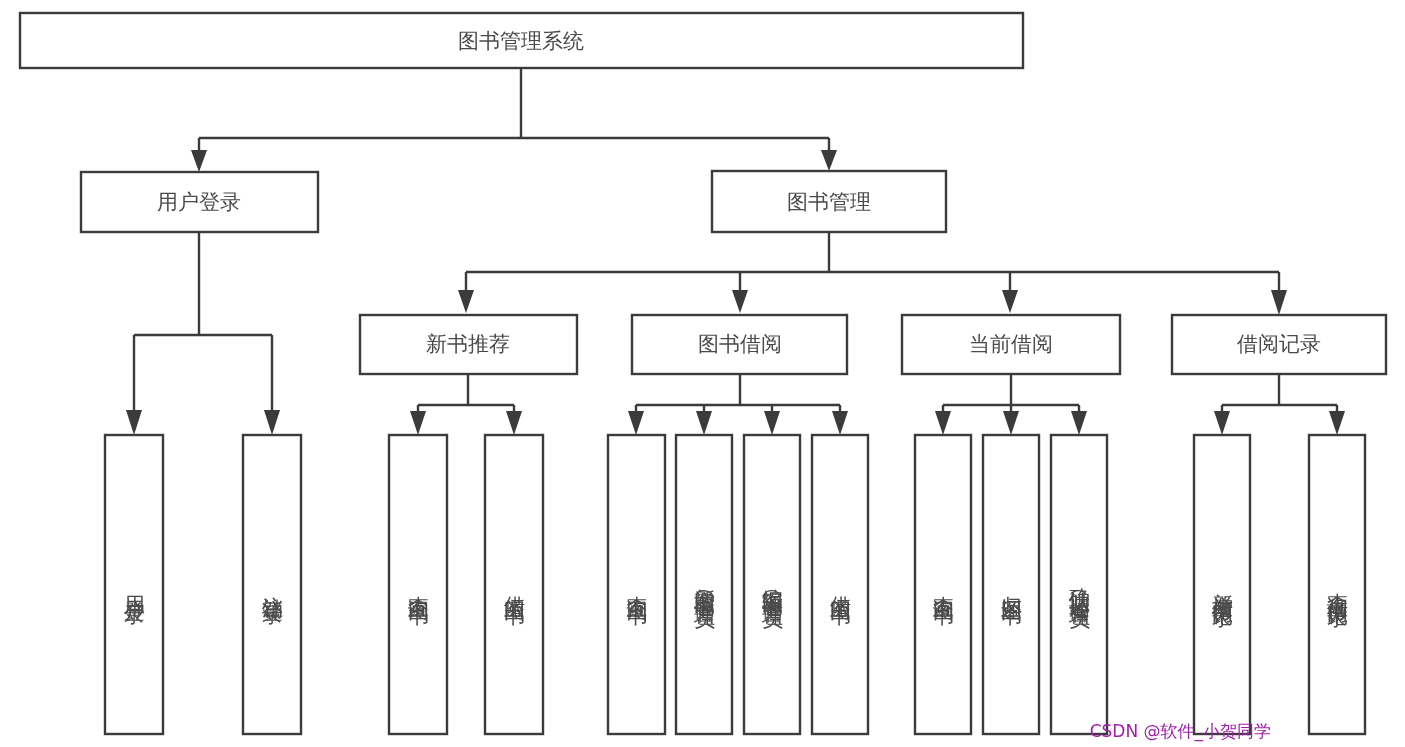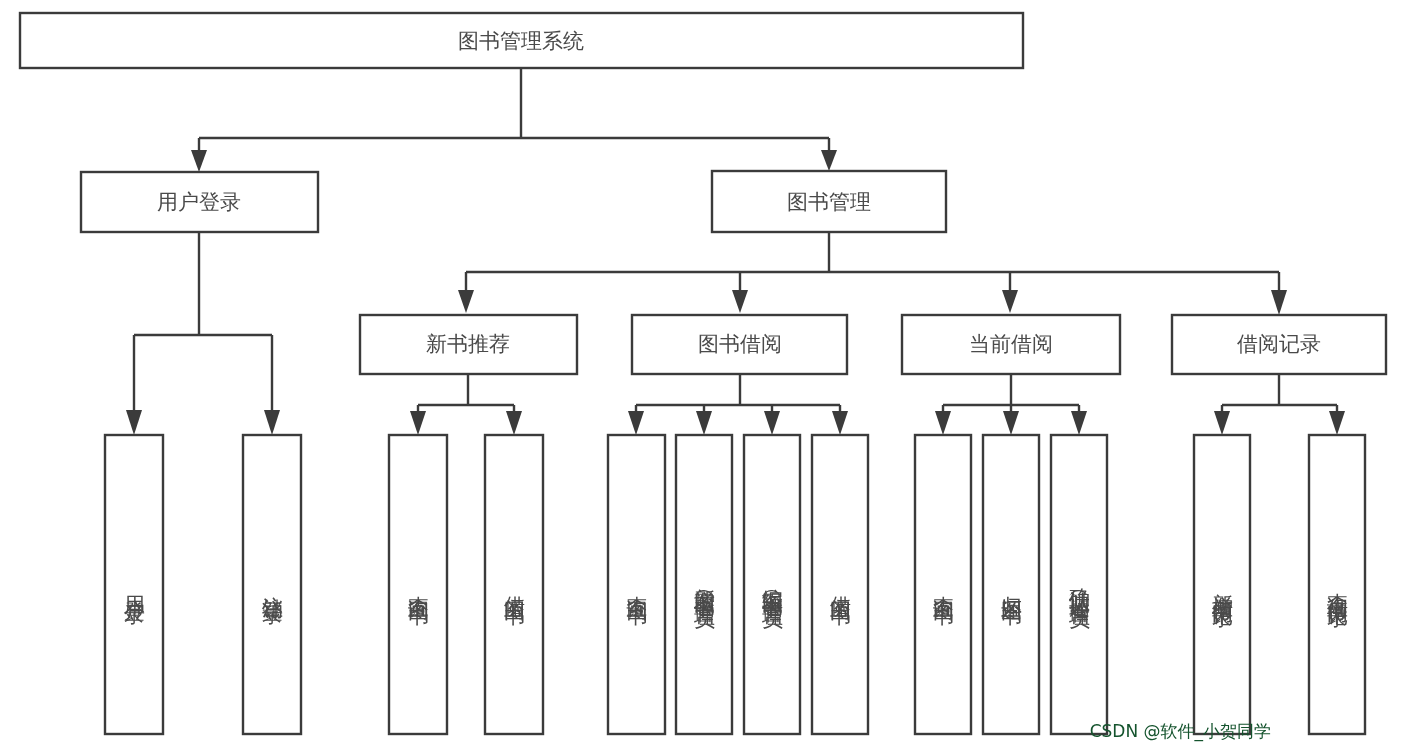--- a/index.html
+++ b/index.html
@@ -62,21 +62,21 @@
     justify-content: center;
     white-space: nowrap;
     pointer-events: none;
   }
   .watermark {
     position: absolute;
     right: 12px;
     bottom: 4px;
     font-family: "DejaVu Sans", "Liberation Sans", sans-serif;
     font-size: 17px;
-    color: #14532d;
+    color: #a21caf;
     white-space: nowrap;
   }
 </style>
 </head>
 <body>
 
 <div id="diagram-root">
 
   <svg class="diagram-canvas" viewBox="0 0 1405 747" xmlns="http://www.w3.org/2000/svg">
 

